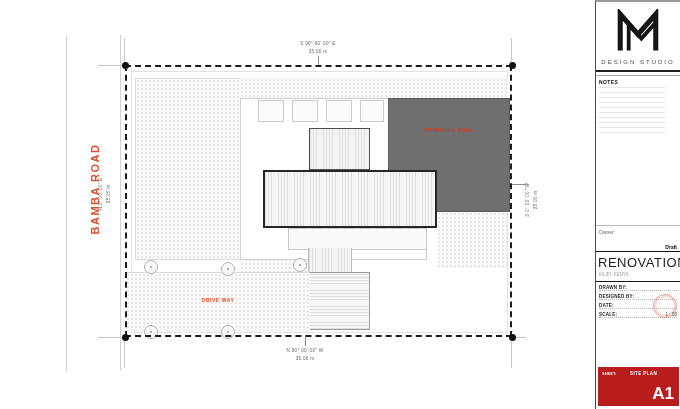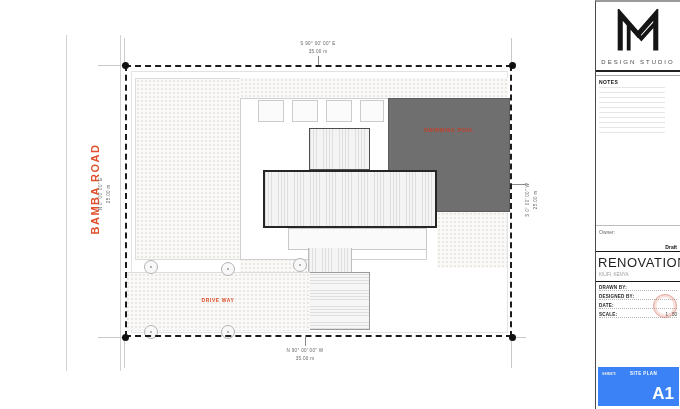--- a/index.html
+++ b/index.html
@@ -24,21 +24,21 @@
   #panel{left:595px;top:0;width:85px;height:409px;background:#fff;
          border-left:1.5px solid #4a4a4a;border-top:2px solid #9a9a9a;box-sizing:border-box;}
   .tb-rule-heavy{height:0;border-top:1.5px solid #161616;}
   .tb-rule-thin{height:0;border-top:1px solid #bdbdbd;}
   .tb-double{height:3px;border-top:2px solid #202020;border-bottom:1px solid #a8a8a8;}
   .notes-lines{background-image:repeating-linear-gradient(0deg,#e6e6e6 0,#e6e6e6 1px,transparent 1px,transparent 5px);}
   .field-row{display:flex;justify-content:space-between;align-items:flex-end;
              border-bottom:1px dotted #b5b5b5;height:8px;margin:0 3px;}
   .field-label{font-size:4.6px;font-weight:bold;color:#1c1c1c;letter-spacing:.2px;}
   .field-value{font-size:4.6px;color:#333;}
-  #sheetbox{left:598px;top:367px;width:81px;height:39px;background:#3b82f6;color:#fff;}
+  #sheetbox{left:598px;top:367px;width:81px;height:39px;background:#b91c1c;color:#fff;}
 </style>
 </head>
 <body>
 
 <div id="sheet">
 
   <div class="abs" style="left:66px;top:35px;width:53px;height:336px;background:#fff;
               border-left:1px solid #d2d2d2;border-right:1px solid #d2d2d2;"></div>
   <div class="abs" style="left:20px;top:183px;width:150px;text-align:center;transform:rotate(-90deg);
               color:#df512d;font-weight:bold;font-size:11px;letter-spacing:1.5px;">BAMBA ROAD</div>

